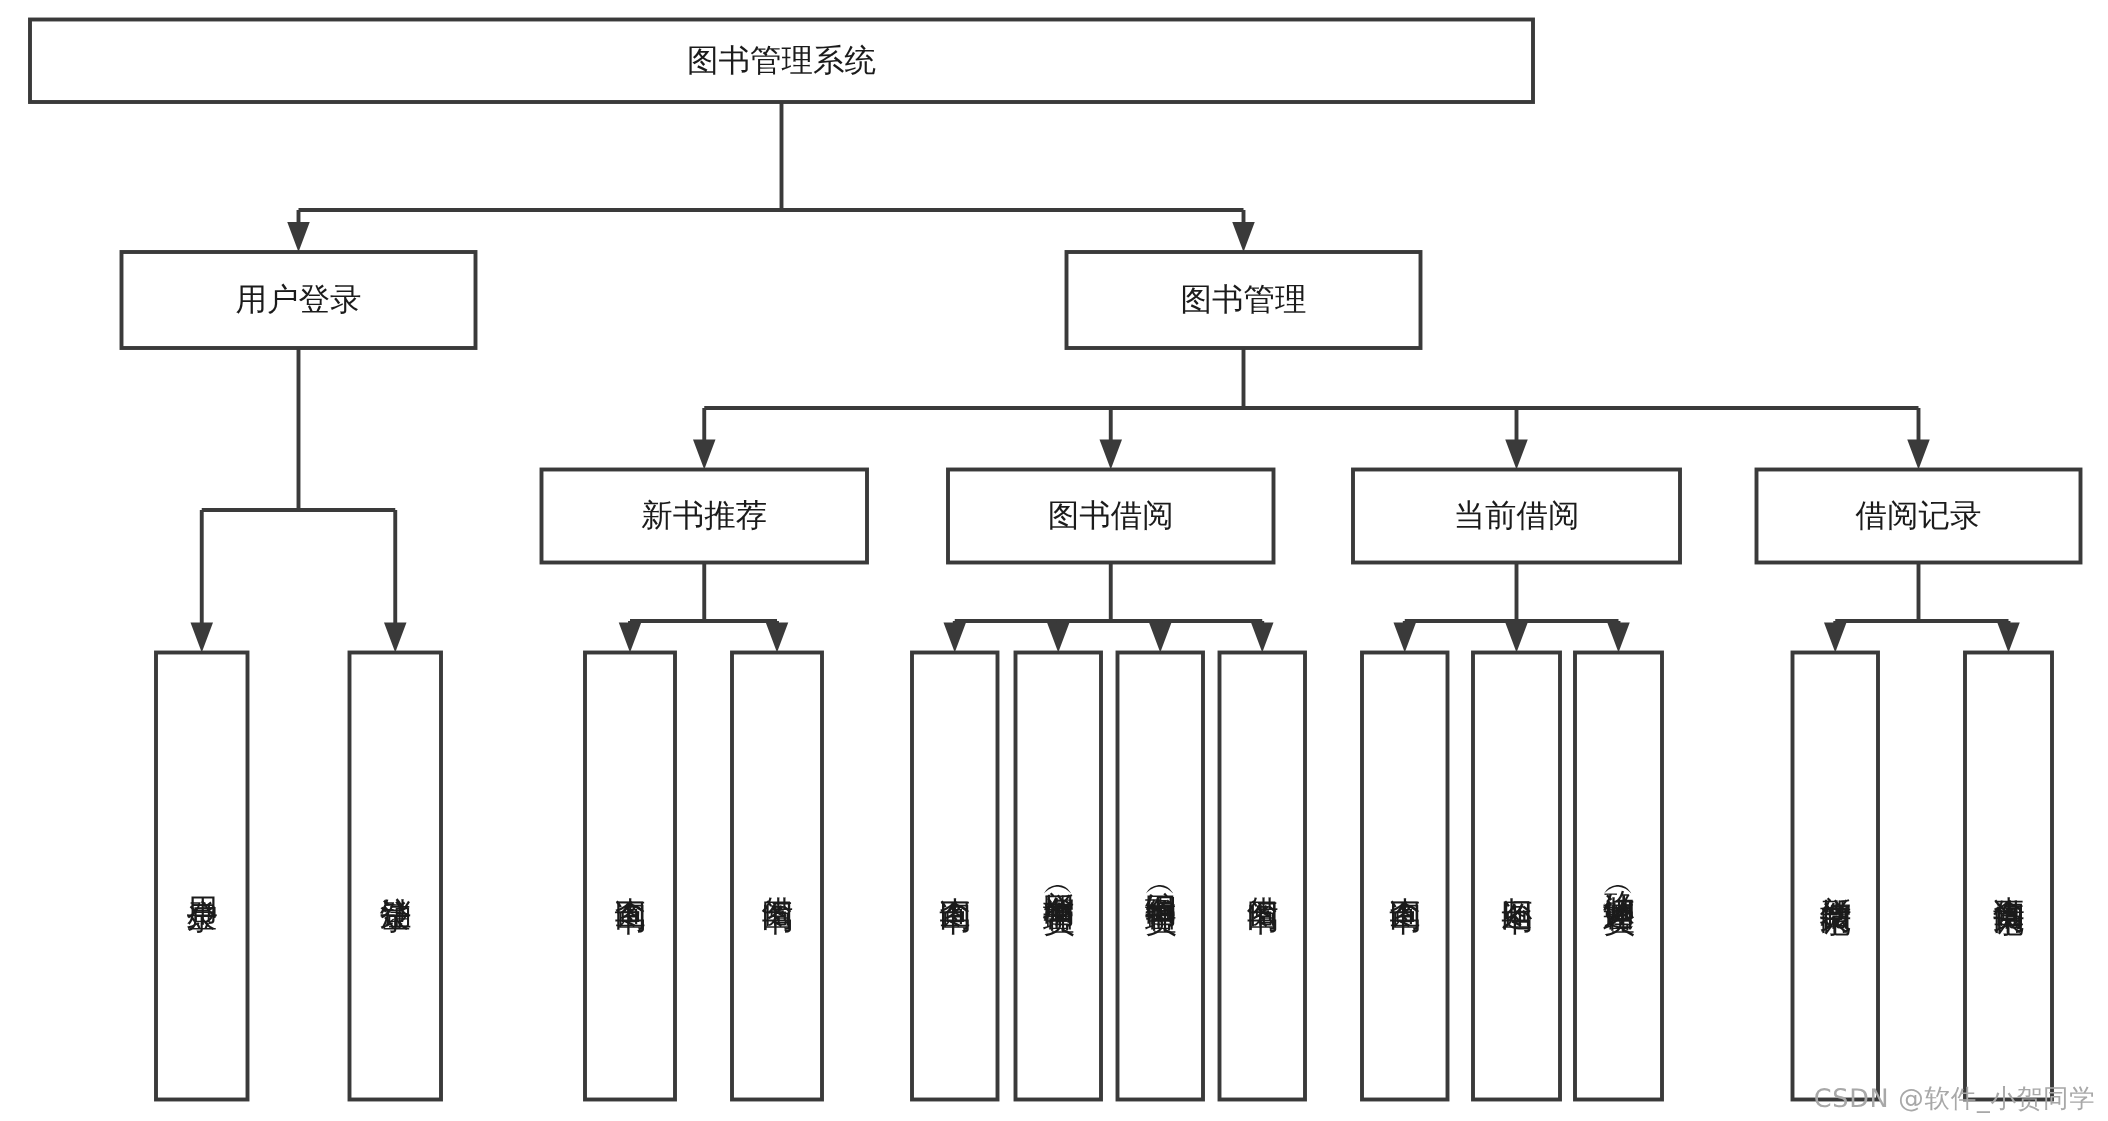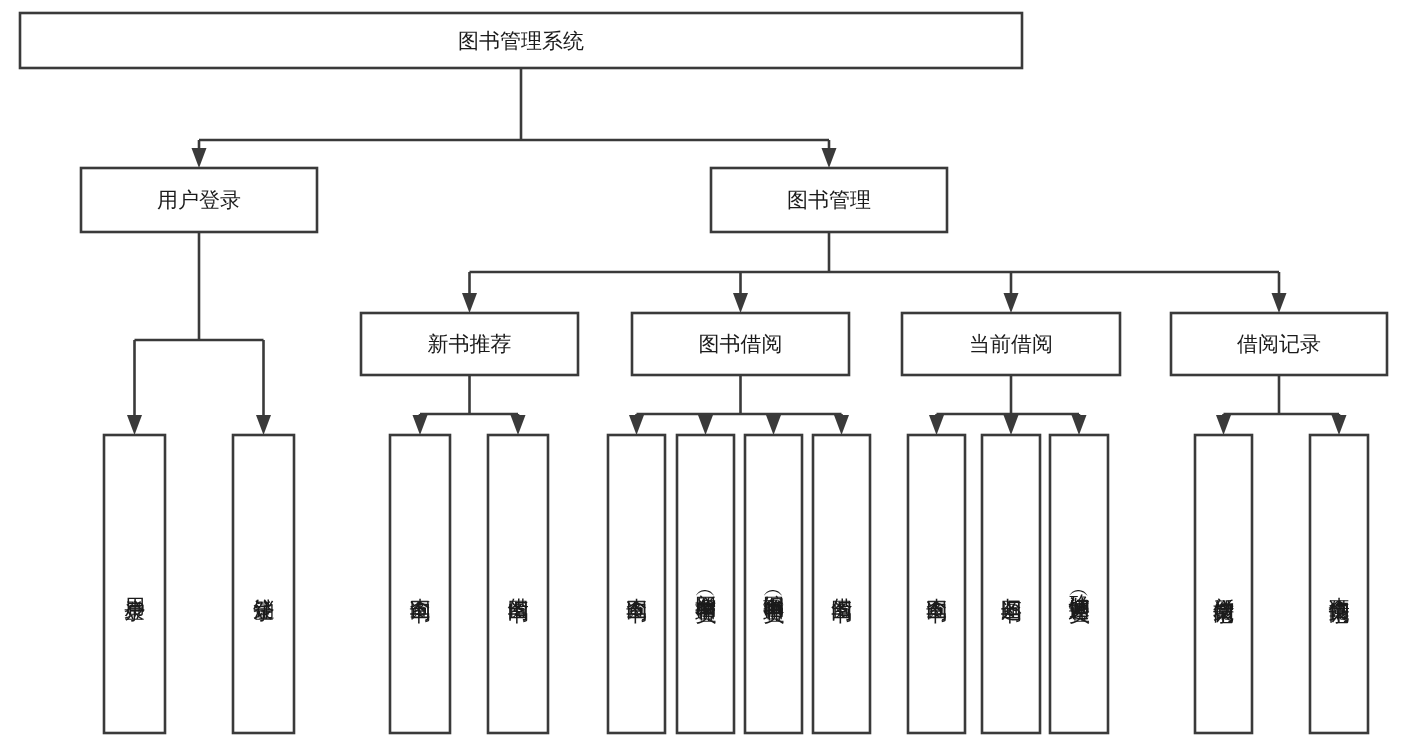--- a/index.html
+++ b/index.html
@@ -175,13 +175,14 @@
       <div class="leaf-label-wrap" style="left: 608px; top: 435px; width: 57px; height: 298px;">查询图书</div>
       <div class="leaf-label-wrap" style="left: 677px; top: 435px; width: 57px; height: 298px;">新增图书（管理员）</div>
       <div class="leaf-label-wrap" style="left: 745px; top: 435px; width: 57px; height: 298px;">编辑图书（管理员）</div>
       <div class="leaf-label-wrap" style="left: 813px; top: 435px; width: 57px; height: 298px;">借阅图书</div>
       <div class="leaf-label-wrap" style="left: 908px; top: 435px; width: 57px; height: 298px;">查询图书</div>
       <div class="leaf-label-wrap" style="left: 982px; top: 435px; width: 58px; height: 298px;">归还图书</div>
       <div class="leaf-label-wrap" style="left: 1050px; top: 435px; width: 58px; height: 298px;">确认归还（管理员）</div>
       <div class="leaf-label-wrap" style="left: 1195px; top: 435px; width: 57px; height: 298px;">新增借阅记录</div>
       <div class="leaf-label-wrap" style="left: 1310px; top: 435px; width: 58px; height: 298px;">查询借阅记录</div>
     </div>
+  <div class="watermark">CSDN @软件_小贺同学</div>
 </div>
 
 </body></html>

